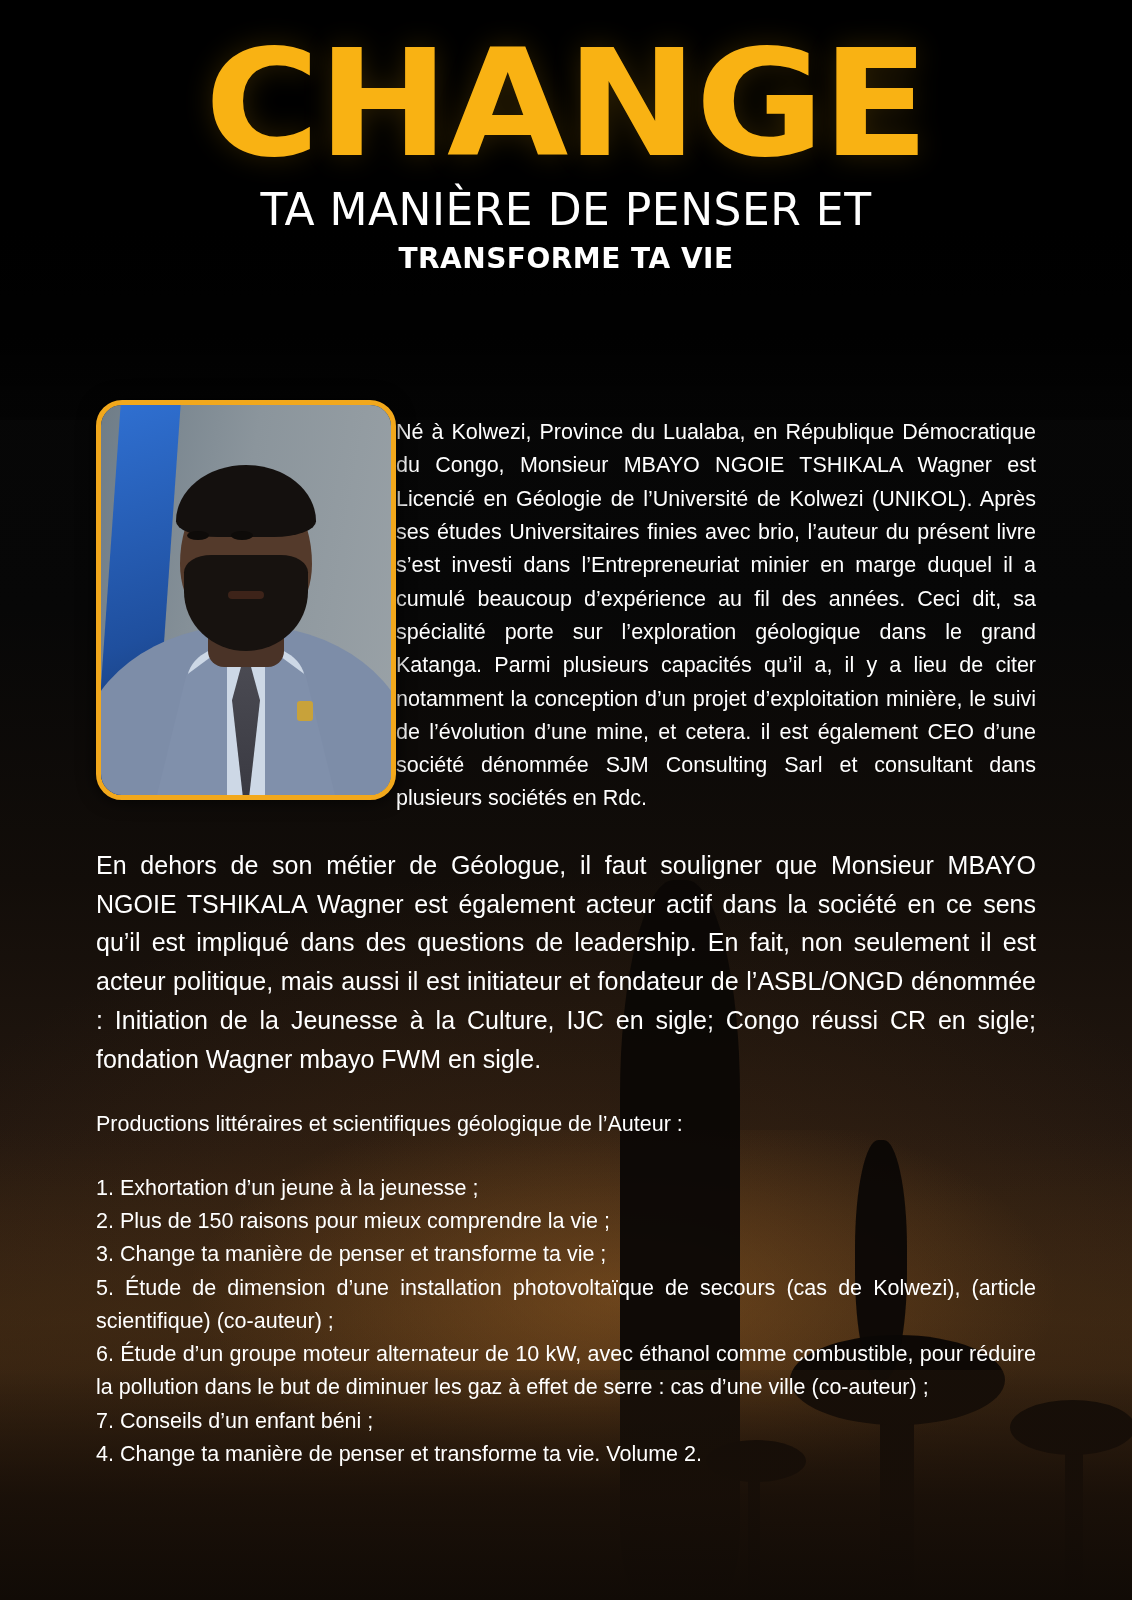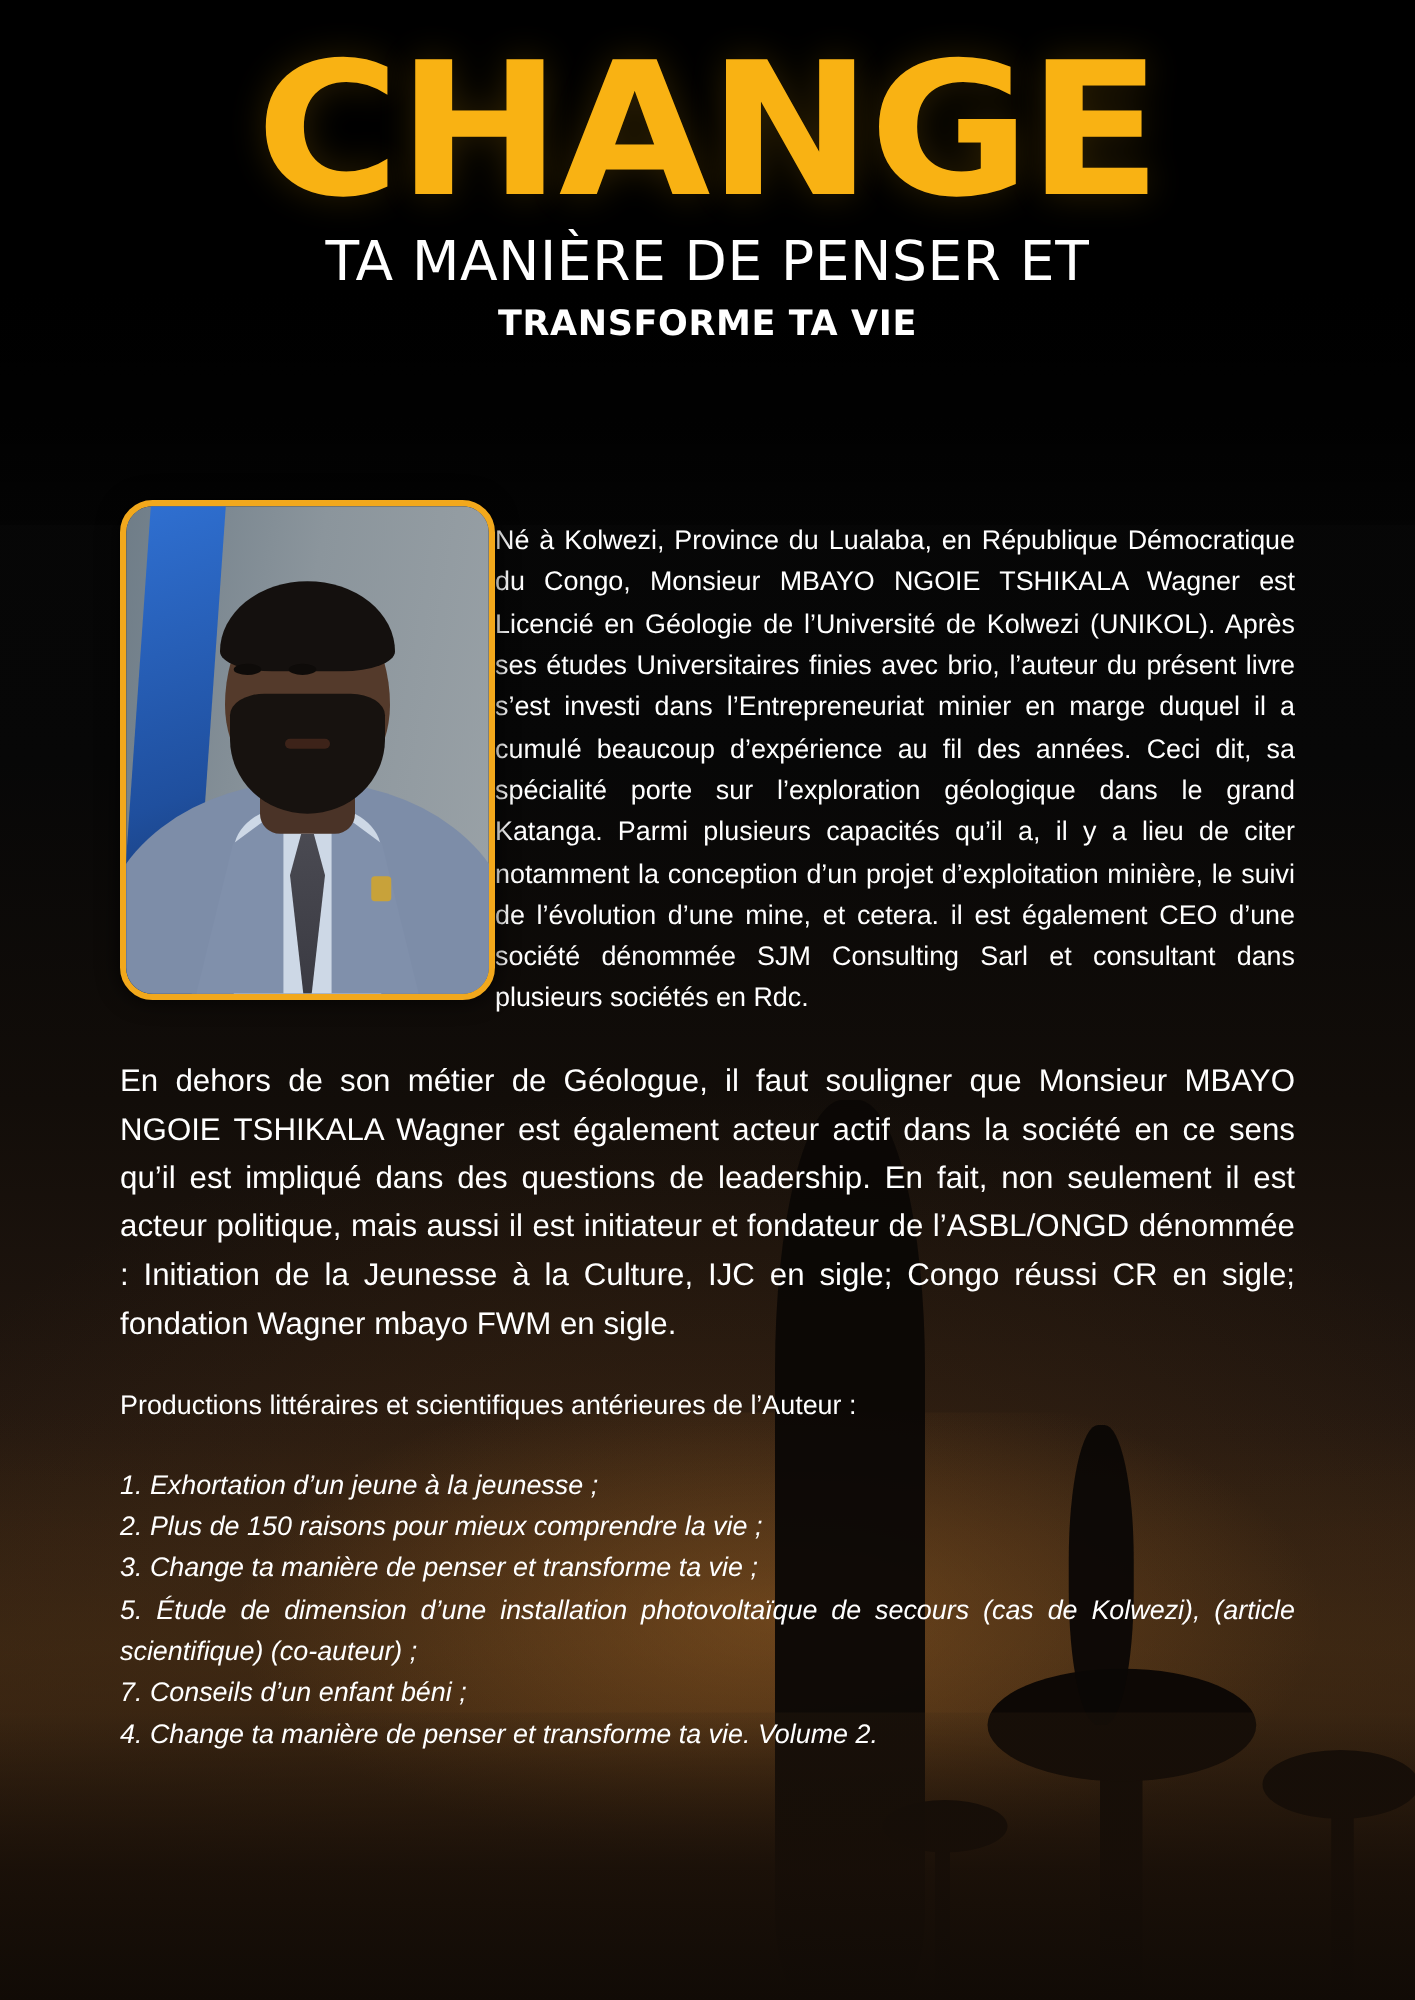--- a/index.html
+++ b/index.html
@@ -247,21 +247,20 @@
   .section-line {
     font-size: 21.5px;
     line-height: 1.55;
     color: #ffffff;
     margin: 0;
   }
   .list {
     margin: 0;
     padding: 0;
     list-style: none;
-    font-style: italic;
   }
   .list li {
     font-size: 21.5px;
     line-height: 1.55;
     text-align: justify;
     color: #ffffff;
     margin: 0;
   }
 </style>
 </head>
@@ -313,27 +312,28 @@
       </div>
       <div class="bio-text">Né à Kolwezi, Province du Lualaba, en République Démocratique du Congo, Monsieur MBAYO NGOIE TSHIKALA Wagner est Licencié en Géologie de l’Université de Kolwezi (UNIKOL). Après ses études Universitaires finies avec brio, l’auteur du présent livre s’est investi dans l’Entrepreneuriat minier en marge duquel il a cumulé beaucoup d’expérience au fil des années. Ceci dit, sa spécialité porte sur l’exploration géologique dans le grand Katanga. Parmi plusieurs capacités qu’il a, il y a lieu de citer notamment la conception d’un projet d’exploitation minière, le suivi de l’évolution d’une mine, et cetera. il est également CEO d’une société dénommée SJM Consulting Sarl et consultant dans plusieurs sociétés en Rdc.</div>
     </div>
 
     <div class="block-spacer"></div>
 
     <p class="para">En dehors de son métier de Géologue, il faut souligner que Monsieur MBAYO NGOIE TSHIKALA Wagner est également acteur actif dans la société en ce sens qu’il est impliqué dans des questions de leadership. En fait, non seulement il est acteur politique, mais aussi il est initiateur et fondateur de l’ASBL/ONGD dénommée : Initiation de la Jeunesse à la Culture, IJC en sigle; Congo réussi CR en sigle; fondation Wagner mbayo FWM en sigle.</p>
 
     <div class="block-spacer"></div>
 
-    <p class="section-line">Productions littéraires et scientifiques antérieures de l’Auteur :</p>
+    <p class="section-line">Productions littéraires et scientifiques géologique de l’Auteur :</p>
 
     <div class="block-spacer"></div>
 
     <ul class="list">
       <li>1. Exhortation d’un jeune à la jeunesse ;</li>
       <li>2. Plus de 150 raisons pour mieux comprendre la vie ;</li>
       <li>3. Change ta manière de penser et transforme ta vie ;</li>
       <li>5. Étude de dimension d’une installation photovoltaïque de secours (cas de Kolwezi), (article scientifique) (co-auteur) ;</li>
+      <li>6. Étude d’un groupe moteur alternateur de 10 kW, avec éthanol comme combustible, pour réduire la pollution dans le but de diminuer les gaz à effet de serre : cas d’une ville (co-auteur) ;</li>
       <li>7. Conseils d’un enfant béni ;</li>
       <li>4. Change ta manière de penser et transforme ta vie. Volume 2.</li>
     </ul>
 
   </div>
 </div>
 
 </body></html>

